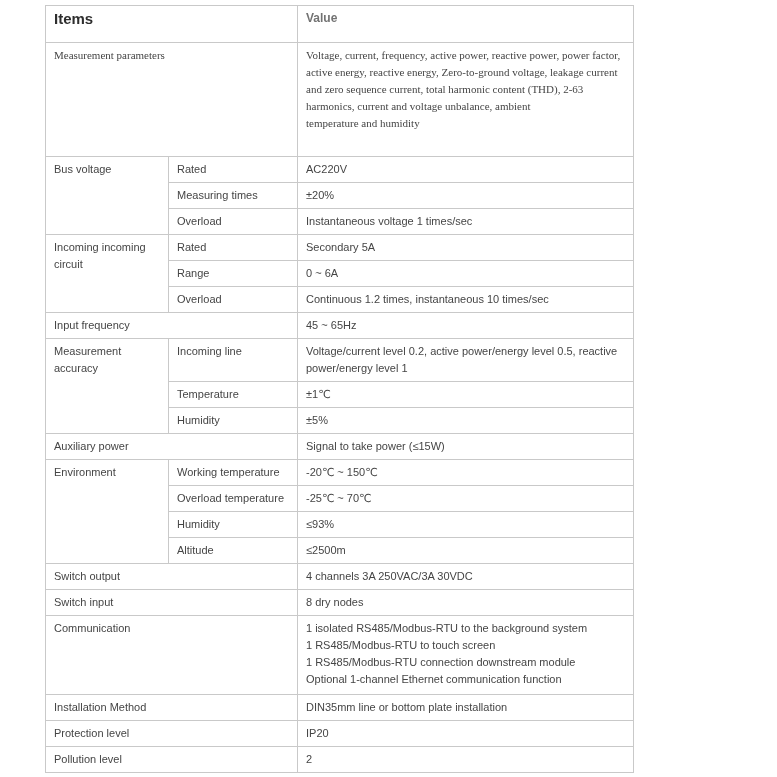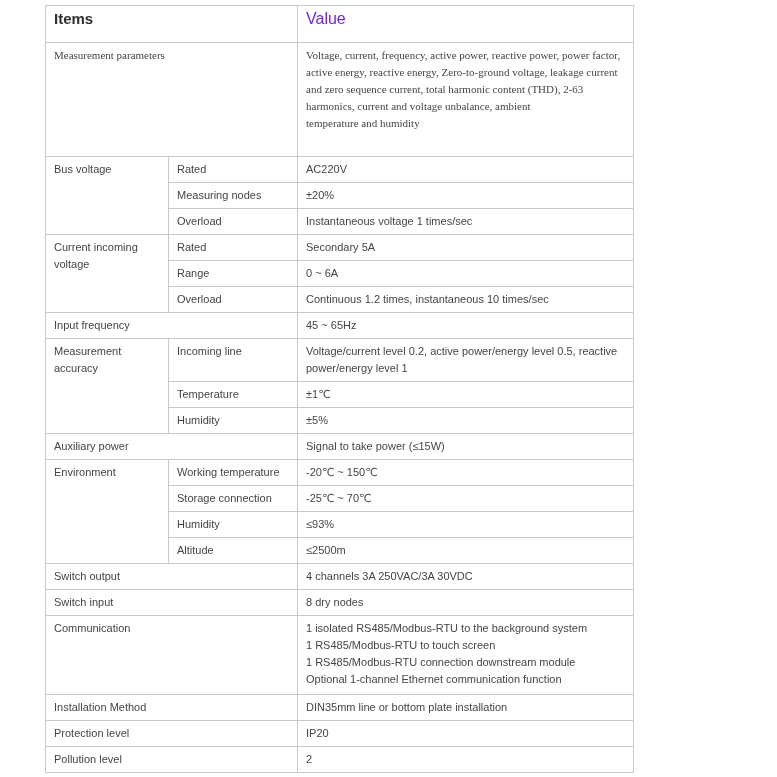--- a/index.html
+++ b/index.html
@@ -34,23 +34,23 @@
     overflow: hidden;
   }
   th.h-items {
     font-size: 15px;
     font-weight: bold;
     color: #2e2e2e;
     vertical-align: middle;
     height: 28px;
   }
   th.h-value {
-    font-size: 16px;
-    font-weight: normal;
-    color: #6d28d9;
+    font-size: 12px;
+    font-weight: bold;
+    color: #737373;
     vertical-align: middle;
   }
   tr.std { height: 26px; }
   tr.r-mp { height: 114px; font-family: Liberation Serif, serif; }
   tr.r-incoming { height: 27px; }
   tr.r-comm { height: 79px; }
   td.val { white-space: pre-line; }
 </style>
 </head>
 <body>
@@ -74,30 +74,30 @@
       <td class="val">Voltage, current, frequency, active power, reactive power, power factor, active energy, reactive energy, Zero-to-ground voltage, leakage current and zero sequence current, total harmonic content (THD), 2-63 harmonics, current and voltage unbalance, ambient
 temperature and humidity</td>
     </tr>
 
     <tr class="std">
       <td class="item" rowspan="3">Bus voltage</td>
       <td class="sub">Rated</td>
       <td class="val">AC220V</td>
     </tr>
     <tr class="std">
-      <td class="sub">Measuring nodes</td>
+      <td class="sub">Measuring times</td>
       <td class="val">±20%</td>
     </tr>
     <tr class="std">
       <td class="sub">Overload</td>
       <td class="val">Instantaneous voltage 1 times/sec</td>
     </tr>
 
     <tr class="std">
-      <td class="item" rowspan="3">Current incoming voltage</td>
+      <td class="item" rowspan="3">Incoming incoming circuit</td>
       <td class="sub">Rated</td>
       <td class="val">Secondary 5A</td>
     </tr>
     <tr class="std">
       <td class="sub">Range</td>
       <td class="val">0 ~ 6A</td>
     </tr>
     <tr class="std">
       <td class="sub">Overload</td>
       <td class="val">Continuous 1.2 times, instantaneous 10 times/sec</td>
@@ -126,21 +126,21 @@
       <td class="item" colspan="2">Auxiliary power</td>
       <td class="val">Signal to take power (≤15W)</td>
     </tr>
 
     <tr class="std">
       <td class="item" rowspan="4">Environment</td>
       <td class="sub">Working temperature</td>
       <td class="val">-20℃ ~ 150℃</td>
     </tr>
     <tr class="std">
-      <td class="sub">Storage connection</td>
+      <td class="sub">Overload temperature</td>
       <td class="val">-25℃ ~ 70℃</td>
     </tr>
     <tr class="std">
       <td class="sub">Humidity</td>
       <td class="val">≤93%</td>
     </tr>
     <tr class="std">
       <td class="sub">Altitude</td>
       <td class="val">≤2500m</td>
     </tr>

